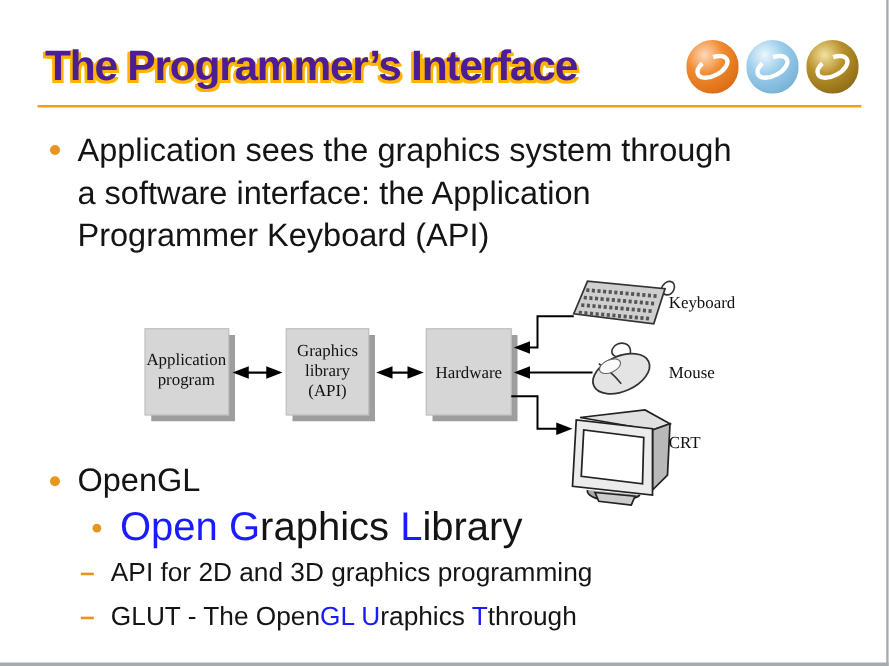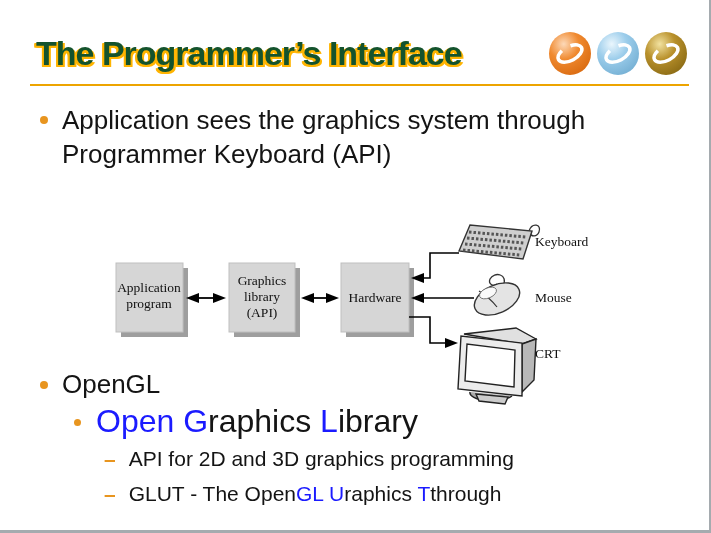--- a/index.html
+++ b/index.html
@@ -3,32 +3,32 @@
 <meta charset="utf-8">
 <style>
   html,body{margin:0;padding:0;background:#fff;}
   .slide{
     position:relative;width:711px;height:533px;background:#fff;box-sizing:border-box;
     border-right:2px solid var(--border,#A5ABAF);border-bottom:3px solid var(--border,#A5ABAF);
     overflow:hidden;font-family:"Liberation Sans",sans-serif;color:var(--text,#141414);
   }
   .title{
     position:absolute;left:36px;top:34px;font-size:34px;font-weight:800;letter-spacing:-1px;
-    color:#14532d;white-space:nowrap;
+    color:#4c1d95;white-space:nowrap;
     text-shadow:-2px 1px 0 var(--title-shadow),2px 2px 0 var(--title-shadow),
                 -2px 2px 0 var(--title-shadow),0 2px 0 var(--title-shadow);
   }
   .rule{position:absolute;left:30px;top:84px;width:659px;height:2px;background:var(--rule,#EDA400);}
   .logos{position:absolute;left:549px;top:32px;display:flex;gap:6px;}
   .dot{position:absolute;width:8px;height:8px;border-radius:50%;background:var(--bullet,#E8951F);}
   .dot.small{width:7px;height:7px;}
   .intro{position:absolute;left:62px;top:103px;font-size:26px;line-height:34px;}
   .lvl1{position:absolute;font-size:26px;line-height:30px;}
   .lvl2{position:absolute;font-size:32px;line-height:28px;}
-  .dash-row{position:absolute;font-size:21px;line-height:25px;white-space:nowrap;margin-left:40px;}
+  .dash-row{position:absolute;font-size:21px;line-height:25px;white-space:nowrap;}
   .dash-row .marker{color:var(--bullet,#E8951F);font-weight:bold;margin-right:13px;}
   .seg-blue{color:var(--blue,#1B1BFF);}
   .seg-dark{color:var(--text,#141414);}
   .diagram{position:absolute;left:0;top:210px;}
   .diagram text{font-family:"Liberation Serif",serif;font-size:13.5px;fill:#111;}
 </style>
 </head>
 <body>
 
 <div class="slide">
@@ -74,20 +74,21 @@
       <ellipse cx="21" cy="21.5" rx="21" ry="21.5" fill="url(#gG)"></ellipse>
       <g transform="rotate(-28 21 21.5)">
         <ellipse cx="21" cy="21.5" rx="13" ry="7" fill="none" stroke="#fff" stroke-width="3.5" stroke-dasharray="42 10"></ellipse>
       </g>
     </svg>
   </div>
 
   <div class="dot" style="left:40px;top:116px;"></div>
   <div class="intro">
     <div>Application sees the graphics system through</div>
+    <div>a software interface: the Application</div>
     <div>Programmer Keyboard (API)</div>
   </div>
 
   <svg class="diagram" width="711" height="200" viewBox="0 0 711 200">
 
     <rect x="121" y="58" width="67" height="69" fill="#9E9E9E"></rect>
     <rect x="234" y="58" width="66" height="69" fill="#9E9E9E"></rect>
     <rect x="346" y="58" width="68" height="69" fill="#9E9E9E"></rect>
 
     <rect x="116" y="53" width="67" height="69" fill="#D6D6D6" stroke="#bfbfbf" stroke-width="1"></rect>

